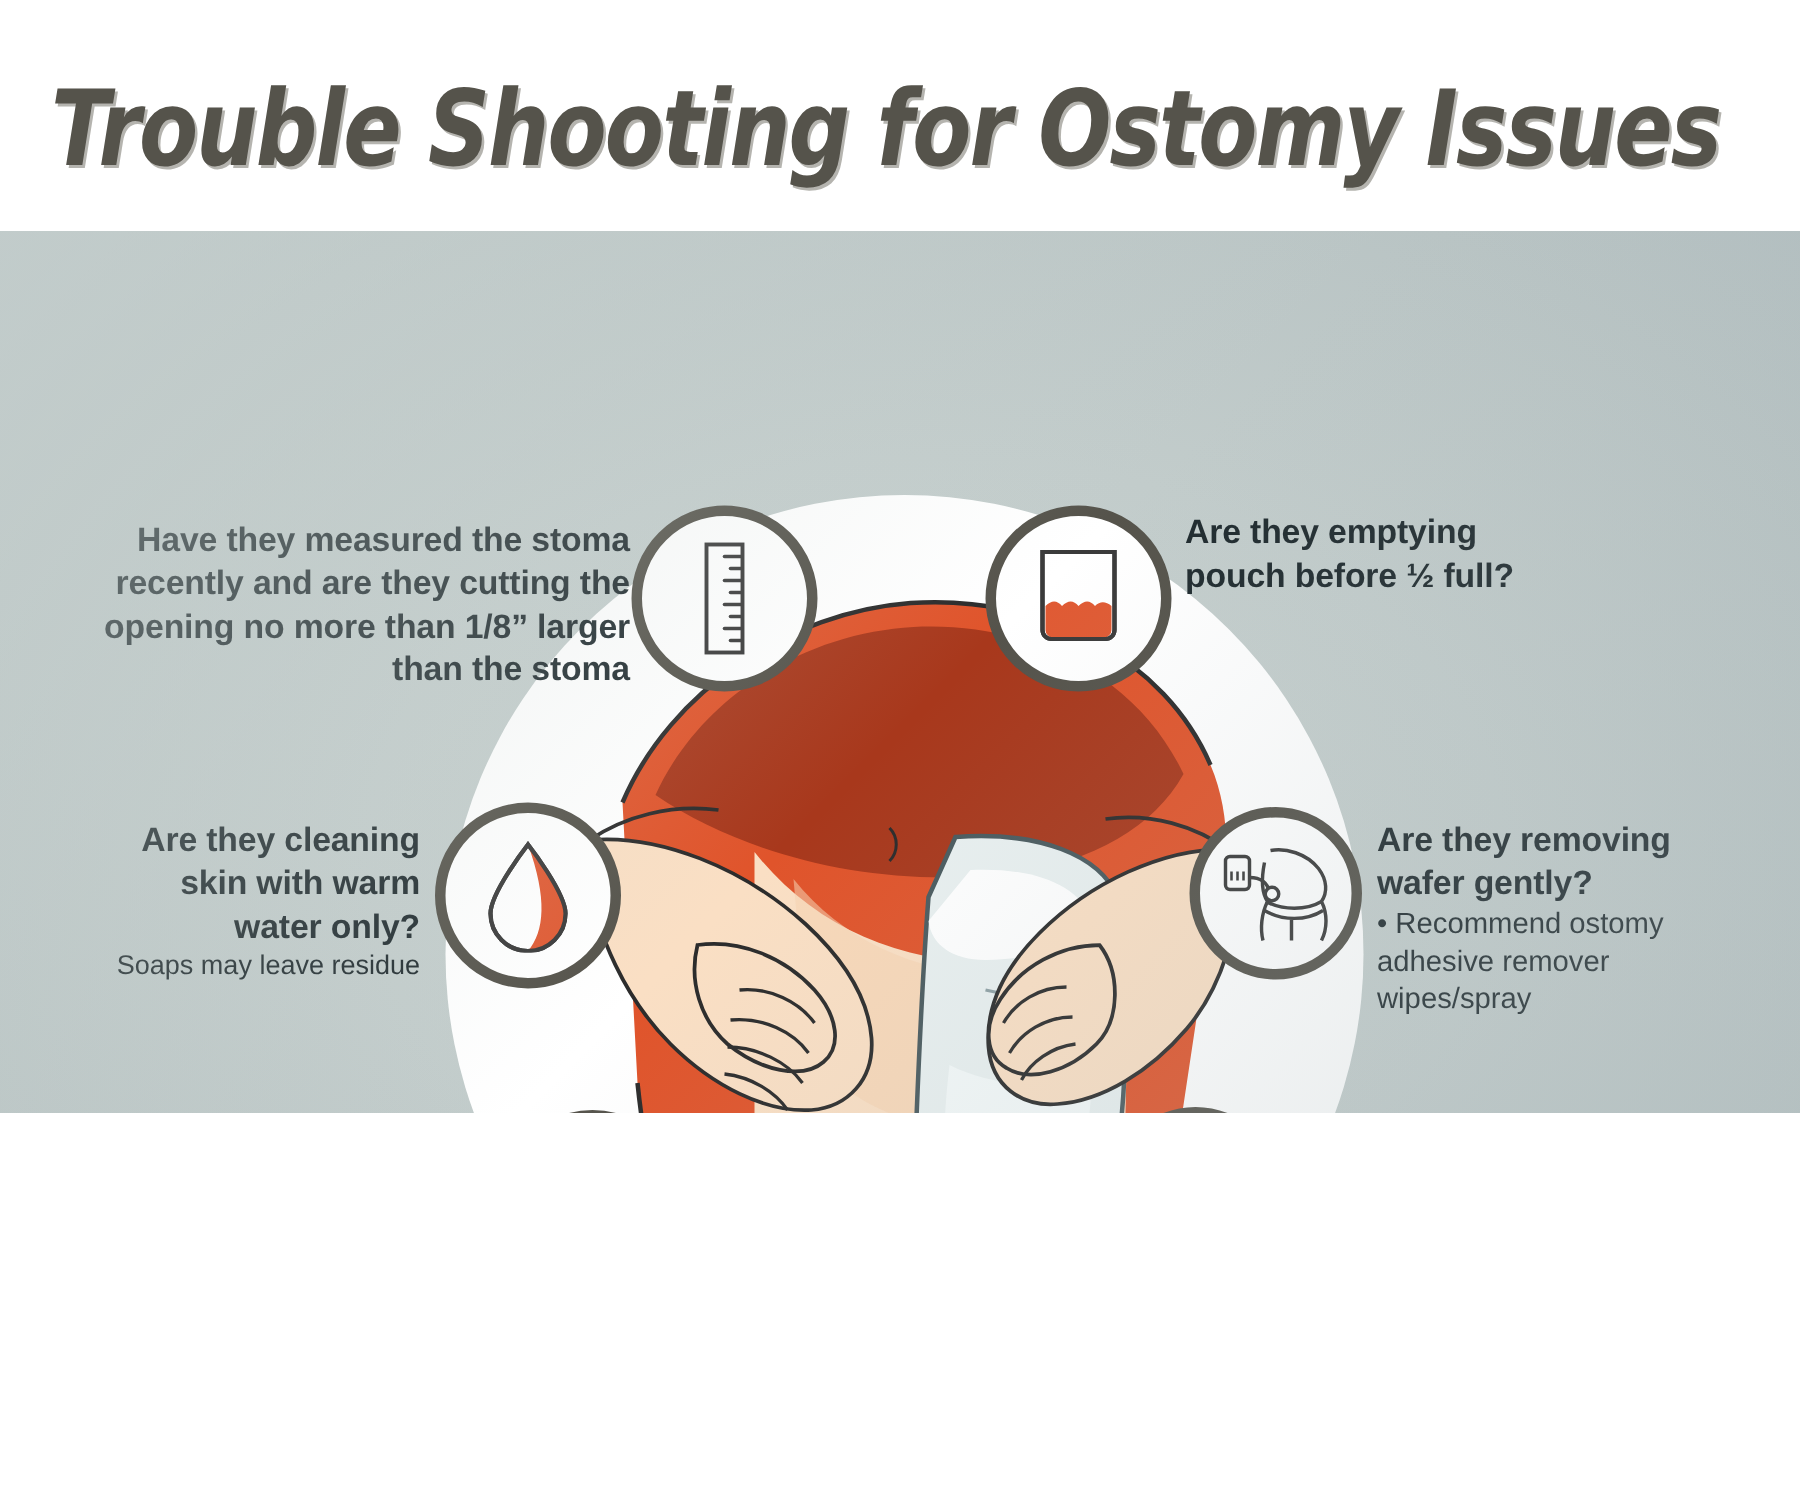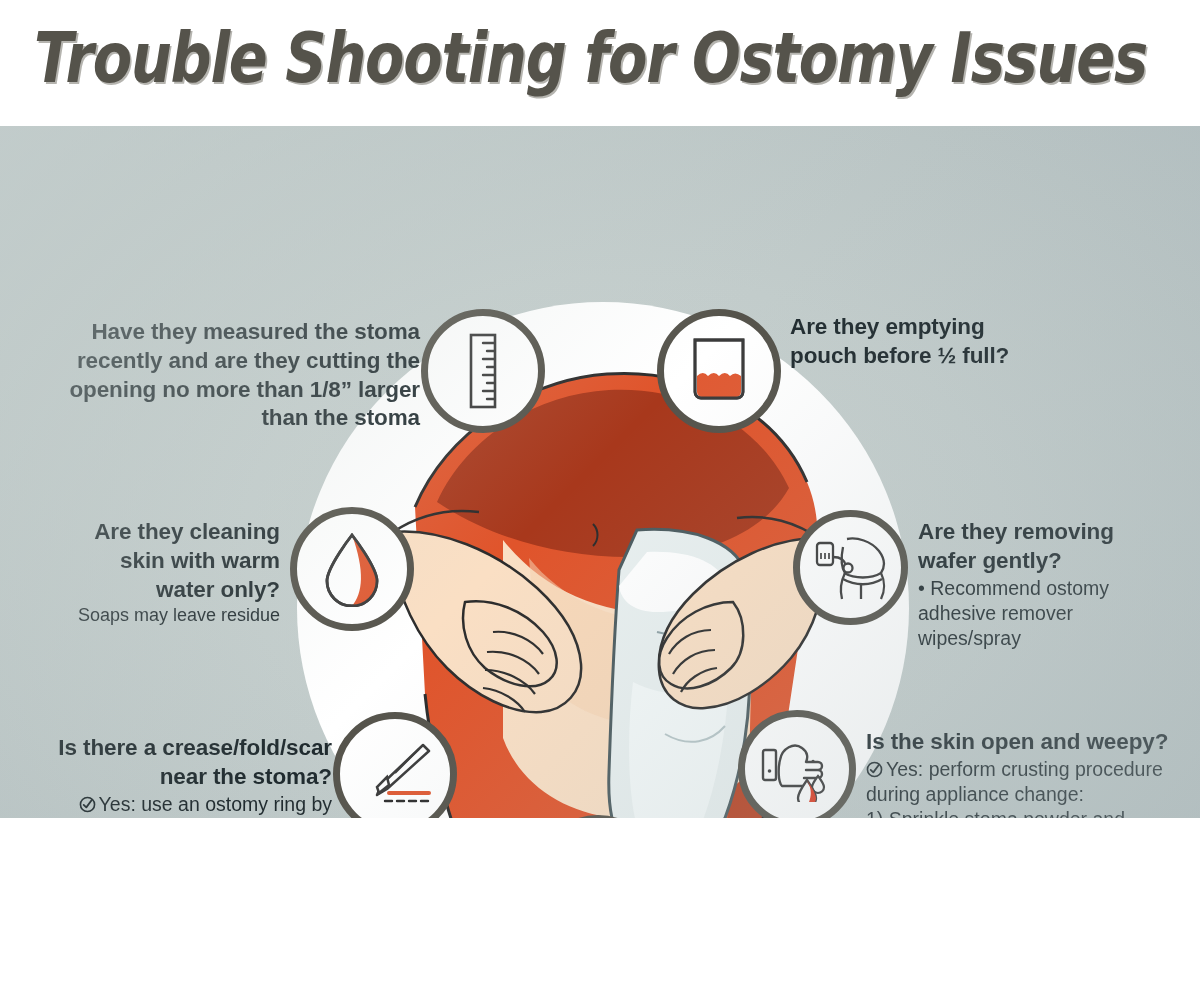--- a/index.html
+++ b/index.html
@@ -2,21 +2,21 @@
 <html><head>
 <meta charset="utf-8">
 <style>
   * { margin:0; padding:0; box-sizing:border-box; }
   html,body { width:1200px; height:999px; }
   body {
     font-family:"Liberation Sans", sans-serif;
     background:#ffffff;
     overflow:hidden;
   }
-  .poster { position:relative; width:1200px; height:818px; overflow:hidden; }
+  .poster { position:relative; width:1200px; height:714px; overflow:hidden;margin-top:28px; }
 
   
   .header {
     position:absolute; left:0; top:0; width:1200px; height:126px;
     background:#ffffff;
   }
   .title {
     position:absolute; left:34px; top:17px;
     font-family:"DejaVu Sans", sans-serif;
     font-size:70px; font-weight:bold; font-style:italic;

